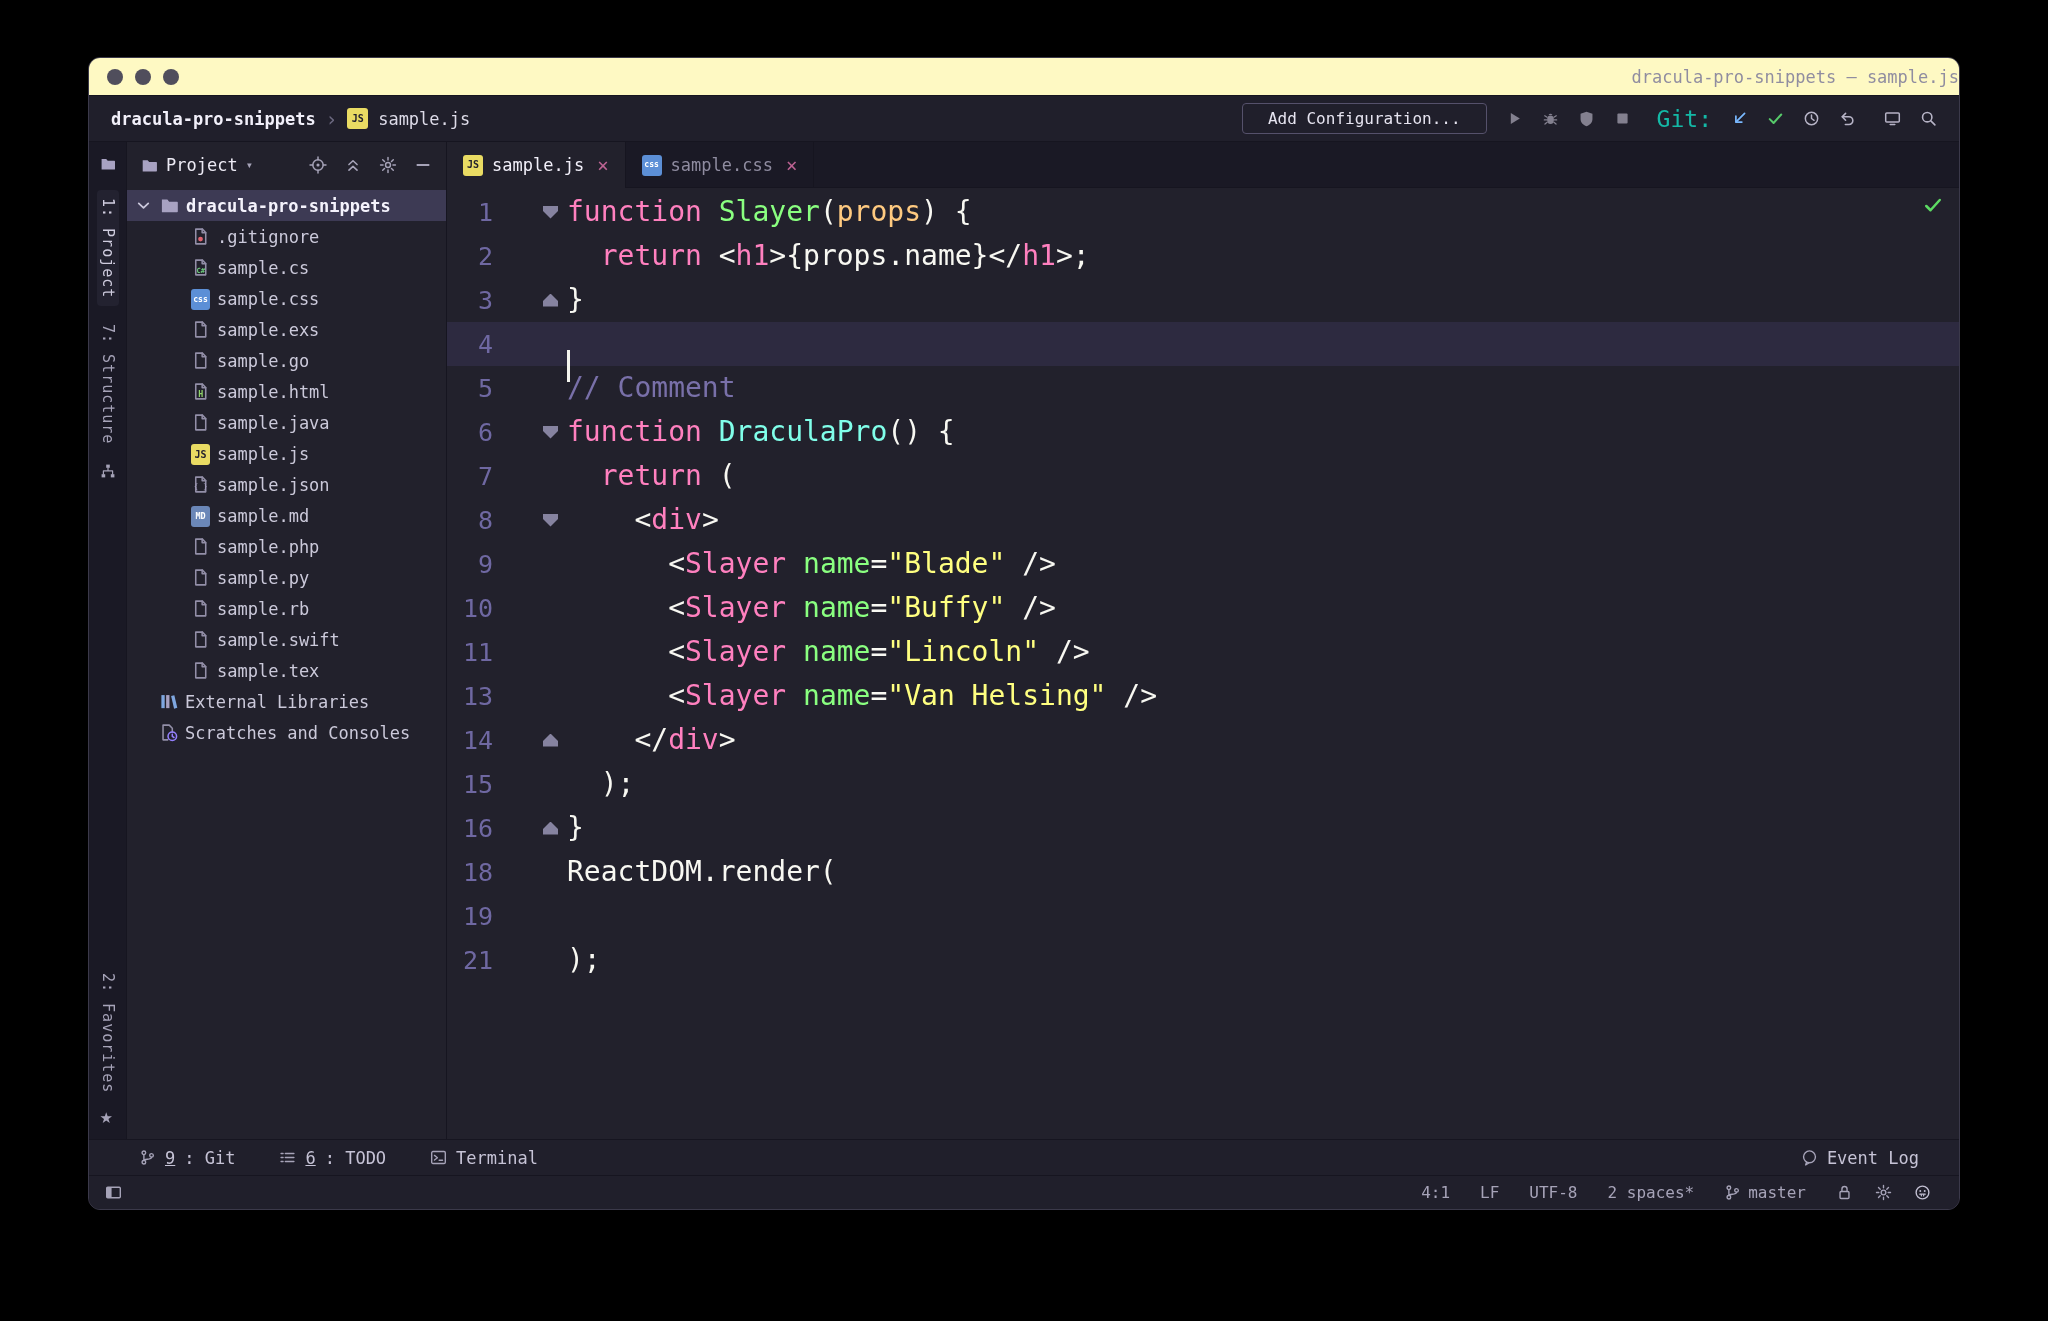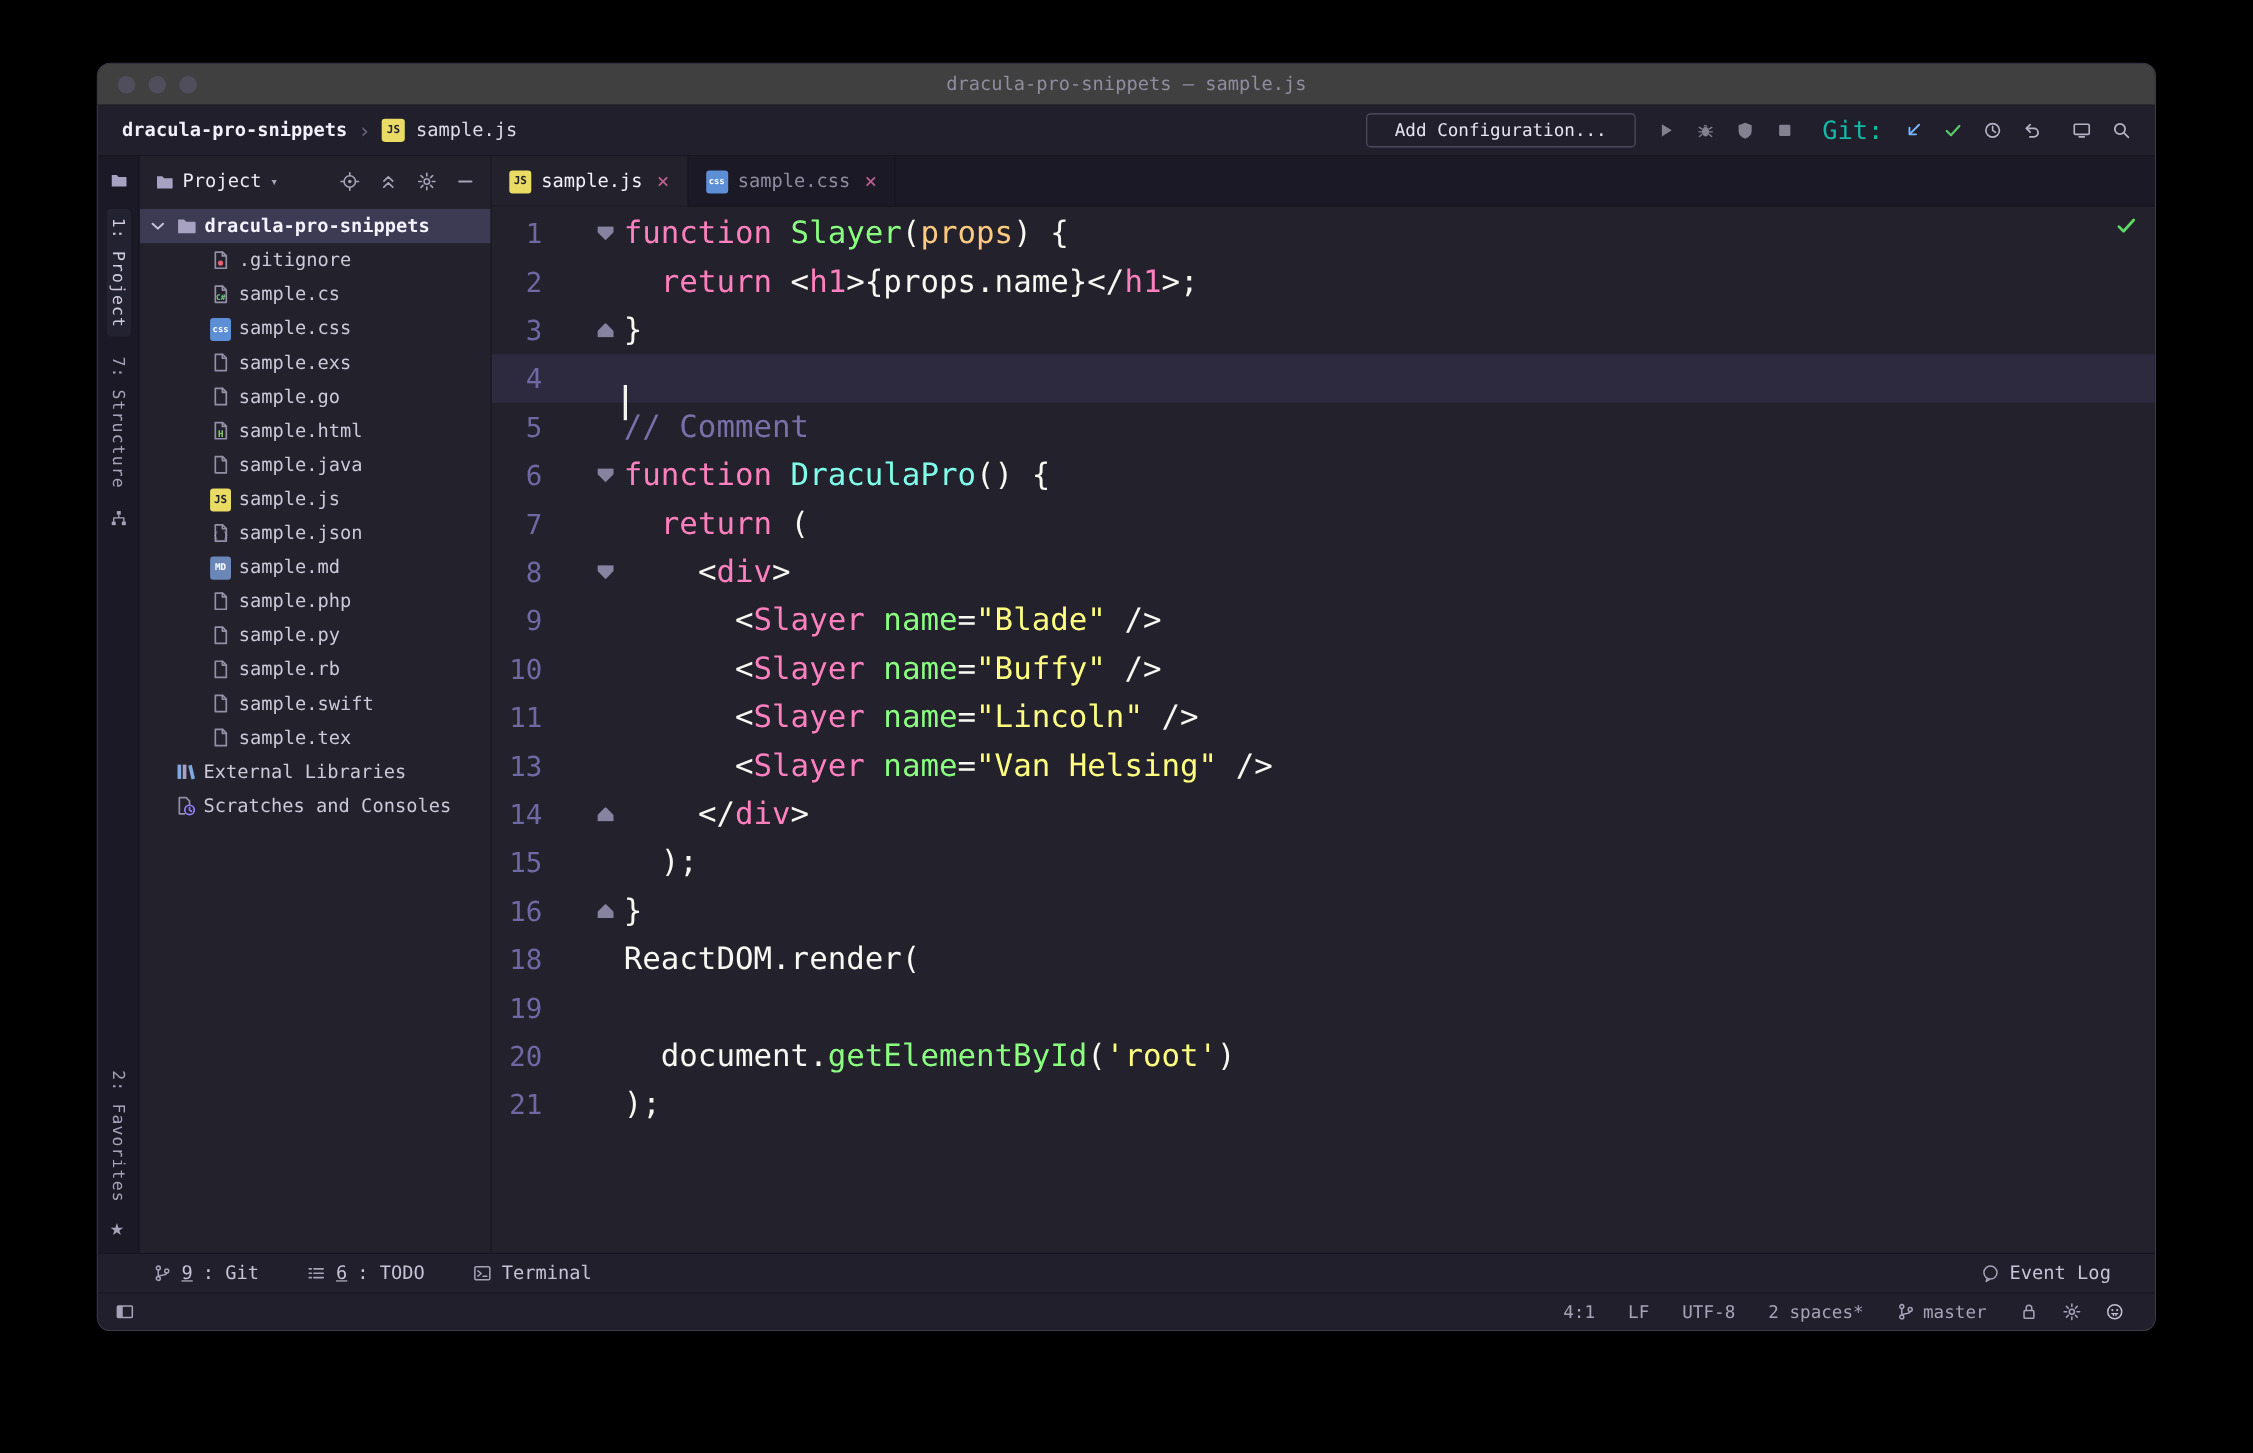--- a/index.html
+++ b/index.html
@@ -4,22 +4,22 @@
 <style>
   *{margin:0;padding:0;box-sizing:border-box}
   html,body{width:2048px;height:1321px;background:#000;overflow:hidden}
   body{font-family:"DejaVu Sans Mono","Liberation Mono",monospace;position:relative}
 
   .window{position:absolute;left:88px;top:57px;width:1872px;height:1153px;background:#22212C;
     border-radius:12px;overflow:hidden;border:1px solid #3b394a;box-shadow:0 30px 80px rgba(0,0,0,.75);
     display:flex;flex-direction:column}
 
   
-  .titlebar{height:38px;background:#404040;border-bottom:1px solid #161520;display:flex;align-items:center;
-    justify-content:center;position:relative;flex:none}
+  .titlebar{height:38px;background:#fef9c3;border-bottom:1px solid #161520;display:flex;align-items:center;
+    justify-content:flex-end;position:relative;flex:none}
   .lights{position:absolute;left:18px;top:0;height:100%;display:flex;align-items:center;gap:12px}
   .light{width:16px;height:16px;border-radius:50%;background:#504E5C;display:inline-block}
   .title{font-size:17px;color:#908DA0}
 
   
   .toolbar{height:46px;background:#201F2B;border-bottom:1px solid #161520;display:flex;align-items:center;
     justify-content:space-between;padding:0 22px;flex:none}
   .breadcrumbs{display:flex;align-items:center;gap:10px;font-size:17px}
   .crumb-root{color:#F2F0FA;font-weight:bold}
   .crumb-sep{color:#6C6980;font-size:19px}
@@ -530,25 +530,20 @@
             <div class="code-line">
               <span class="lnum">18</span>
               <span class="fold"></span>
               <span class="ltext"><span class="tok-fg">ReactDOM.render(</span></span>
             </div>
             <div class="code-line">
               <span class="lnum">19</span>
               <span class="fold"></span>
             </div>
             <div class="code-line">
-              <span class="lnum">20</span>
-              <span class="fold"></span>
-              <span class="ltext"><span class="tok-fg">  document.</span><span class="tok-green">getElementById</span><span class="tok-fg">(</span><span class="tok-yellow">'root'</span><span class="tok-fg">)</span></span>
-            </div>
-            <div class="code-line">
               <span class="lnum">21</span>
               <span class="fold"></span>
               <span class="ltext"><span class="tok-fg">);</span></span>
             </div>
           </div>
         <span class="inspection-check icon">
             <svg viewBox="0 0 16 16" stroke-linecap="round" stroke-linejoin="round">
               <path d="M2.6 8.8l3.4 3.4 7.4-8.2" stroke="#5CDB63" stroke-width="2" fill="none"></path>
             </svg>
           </span>

